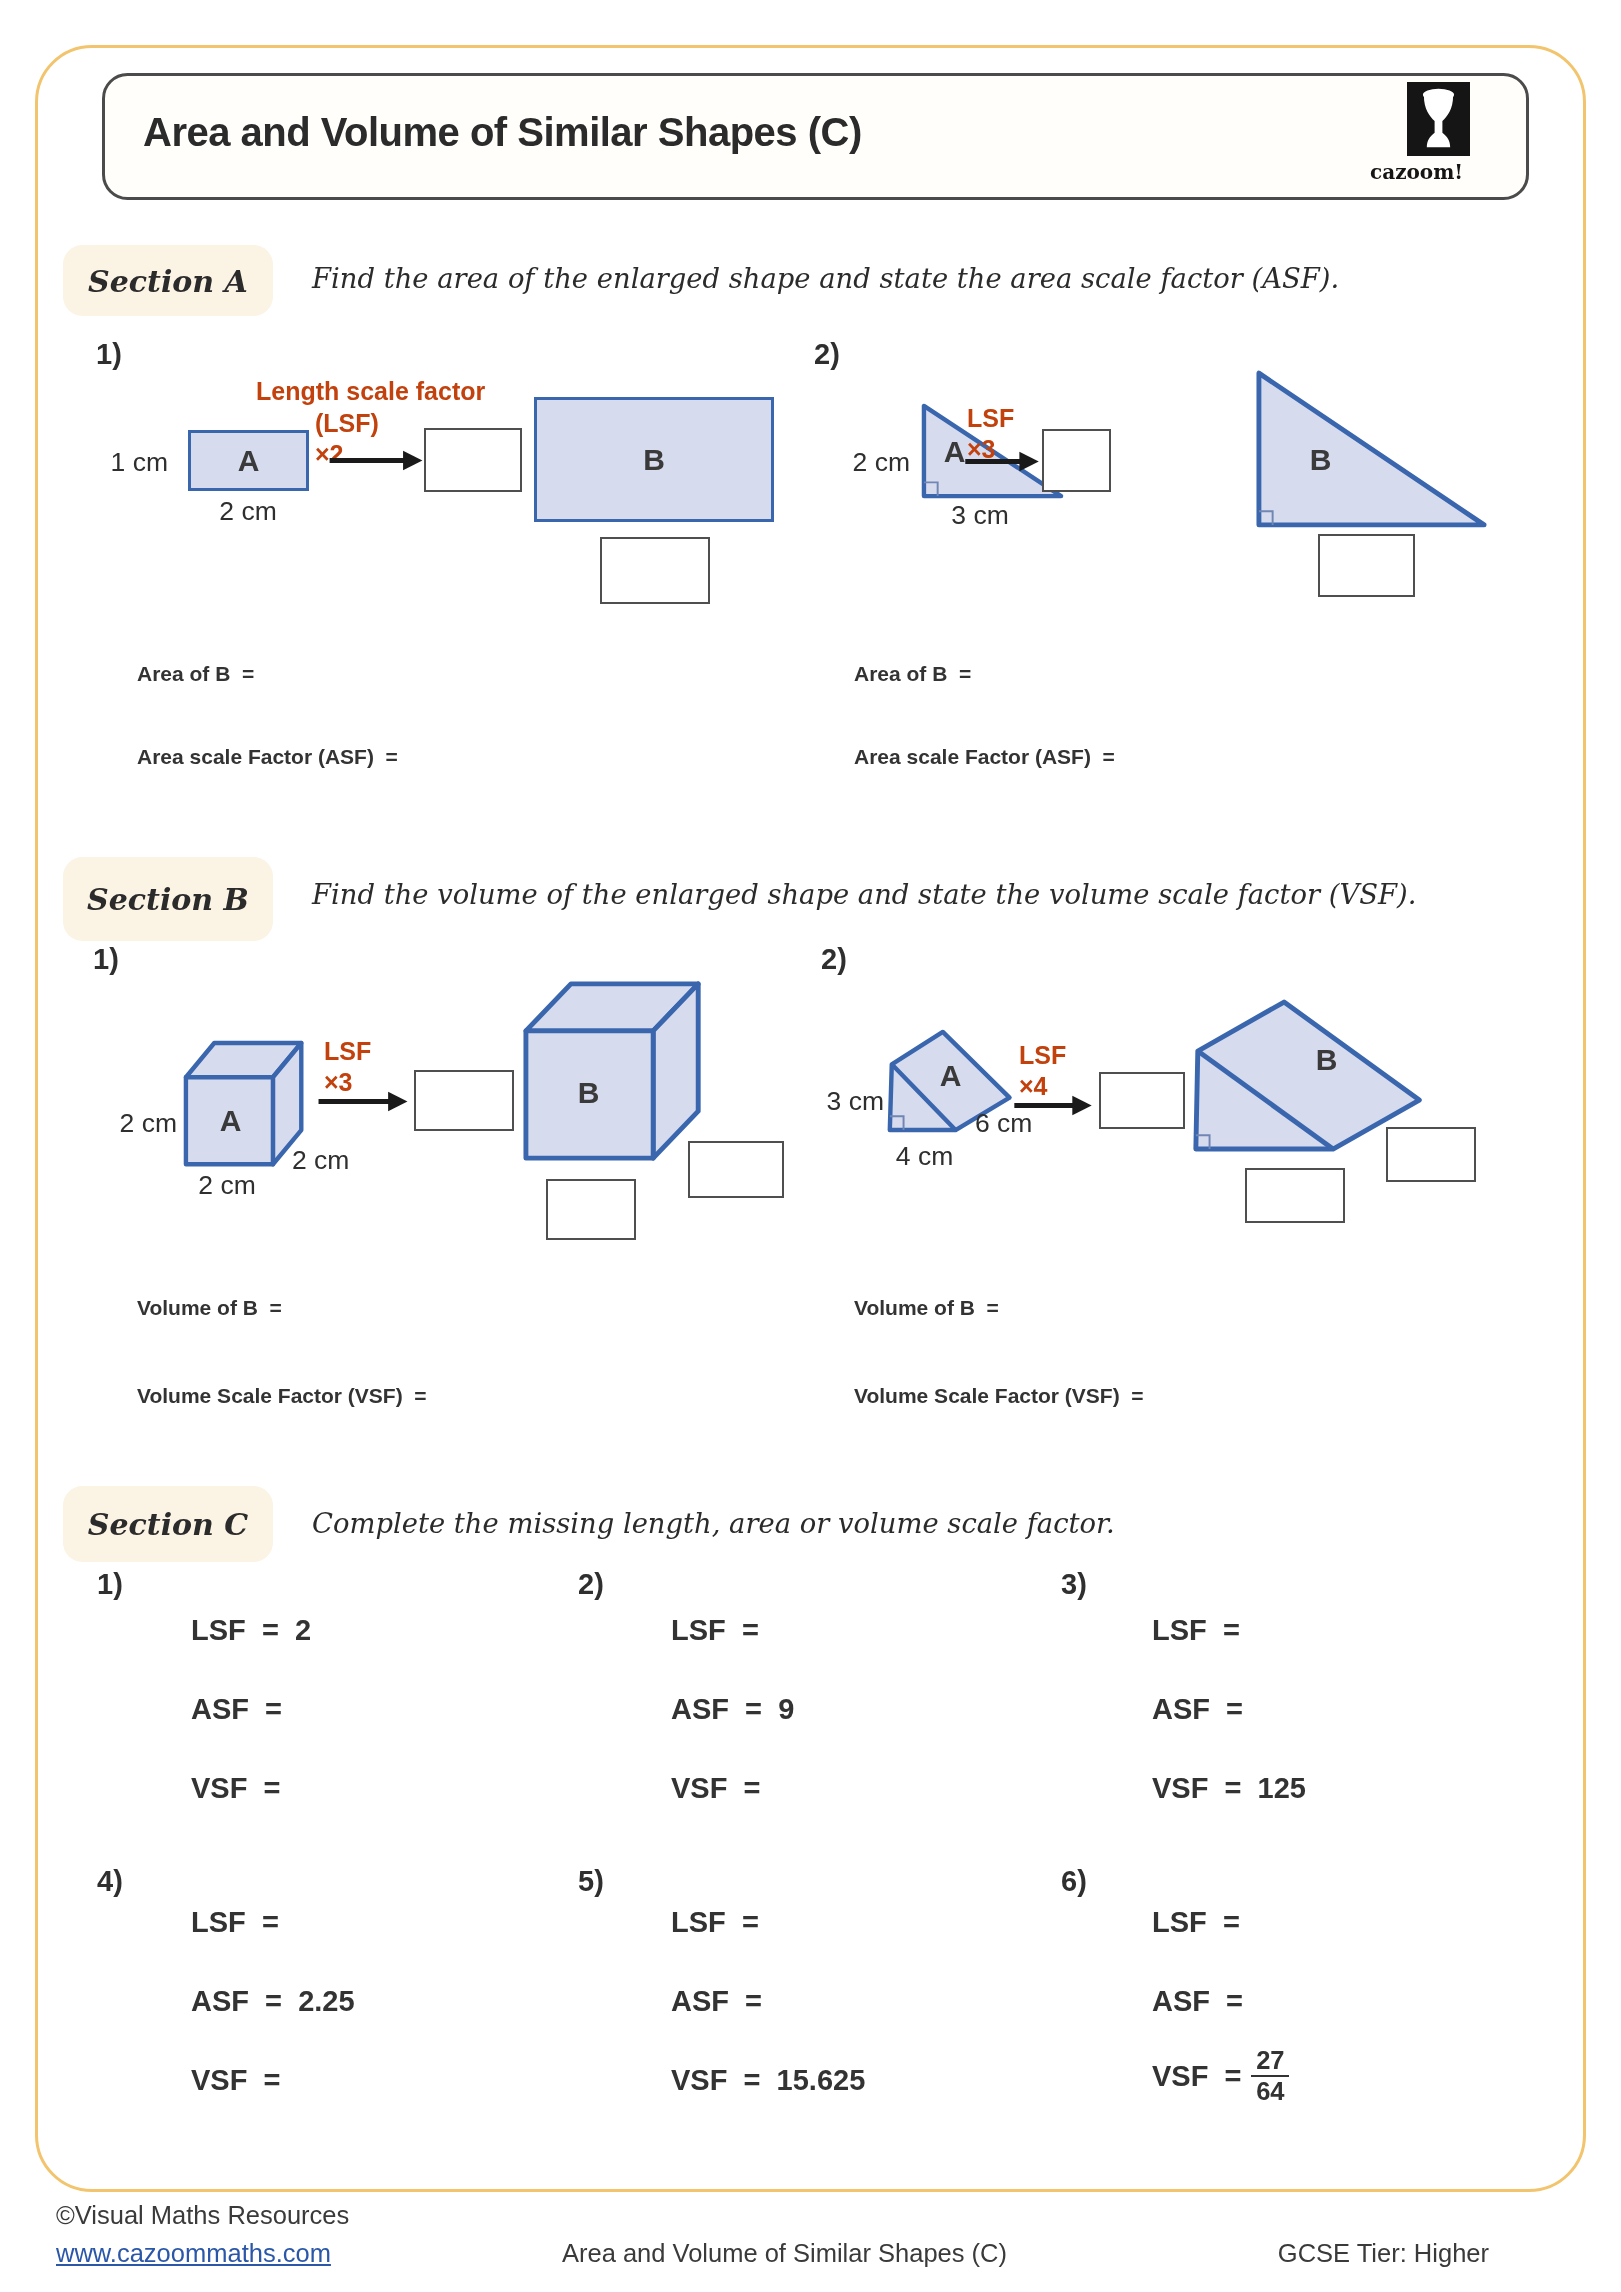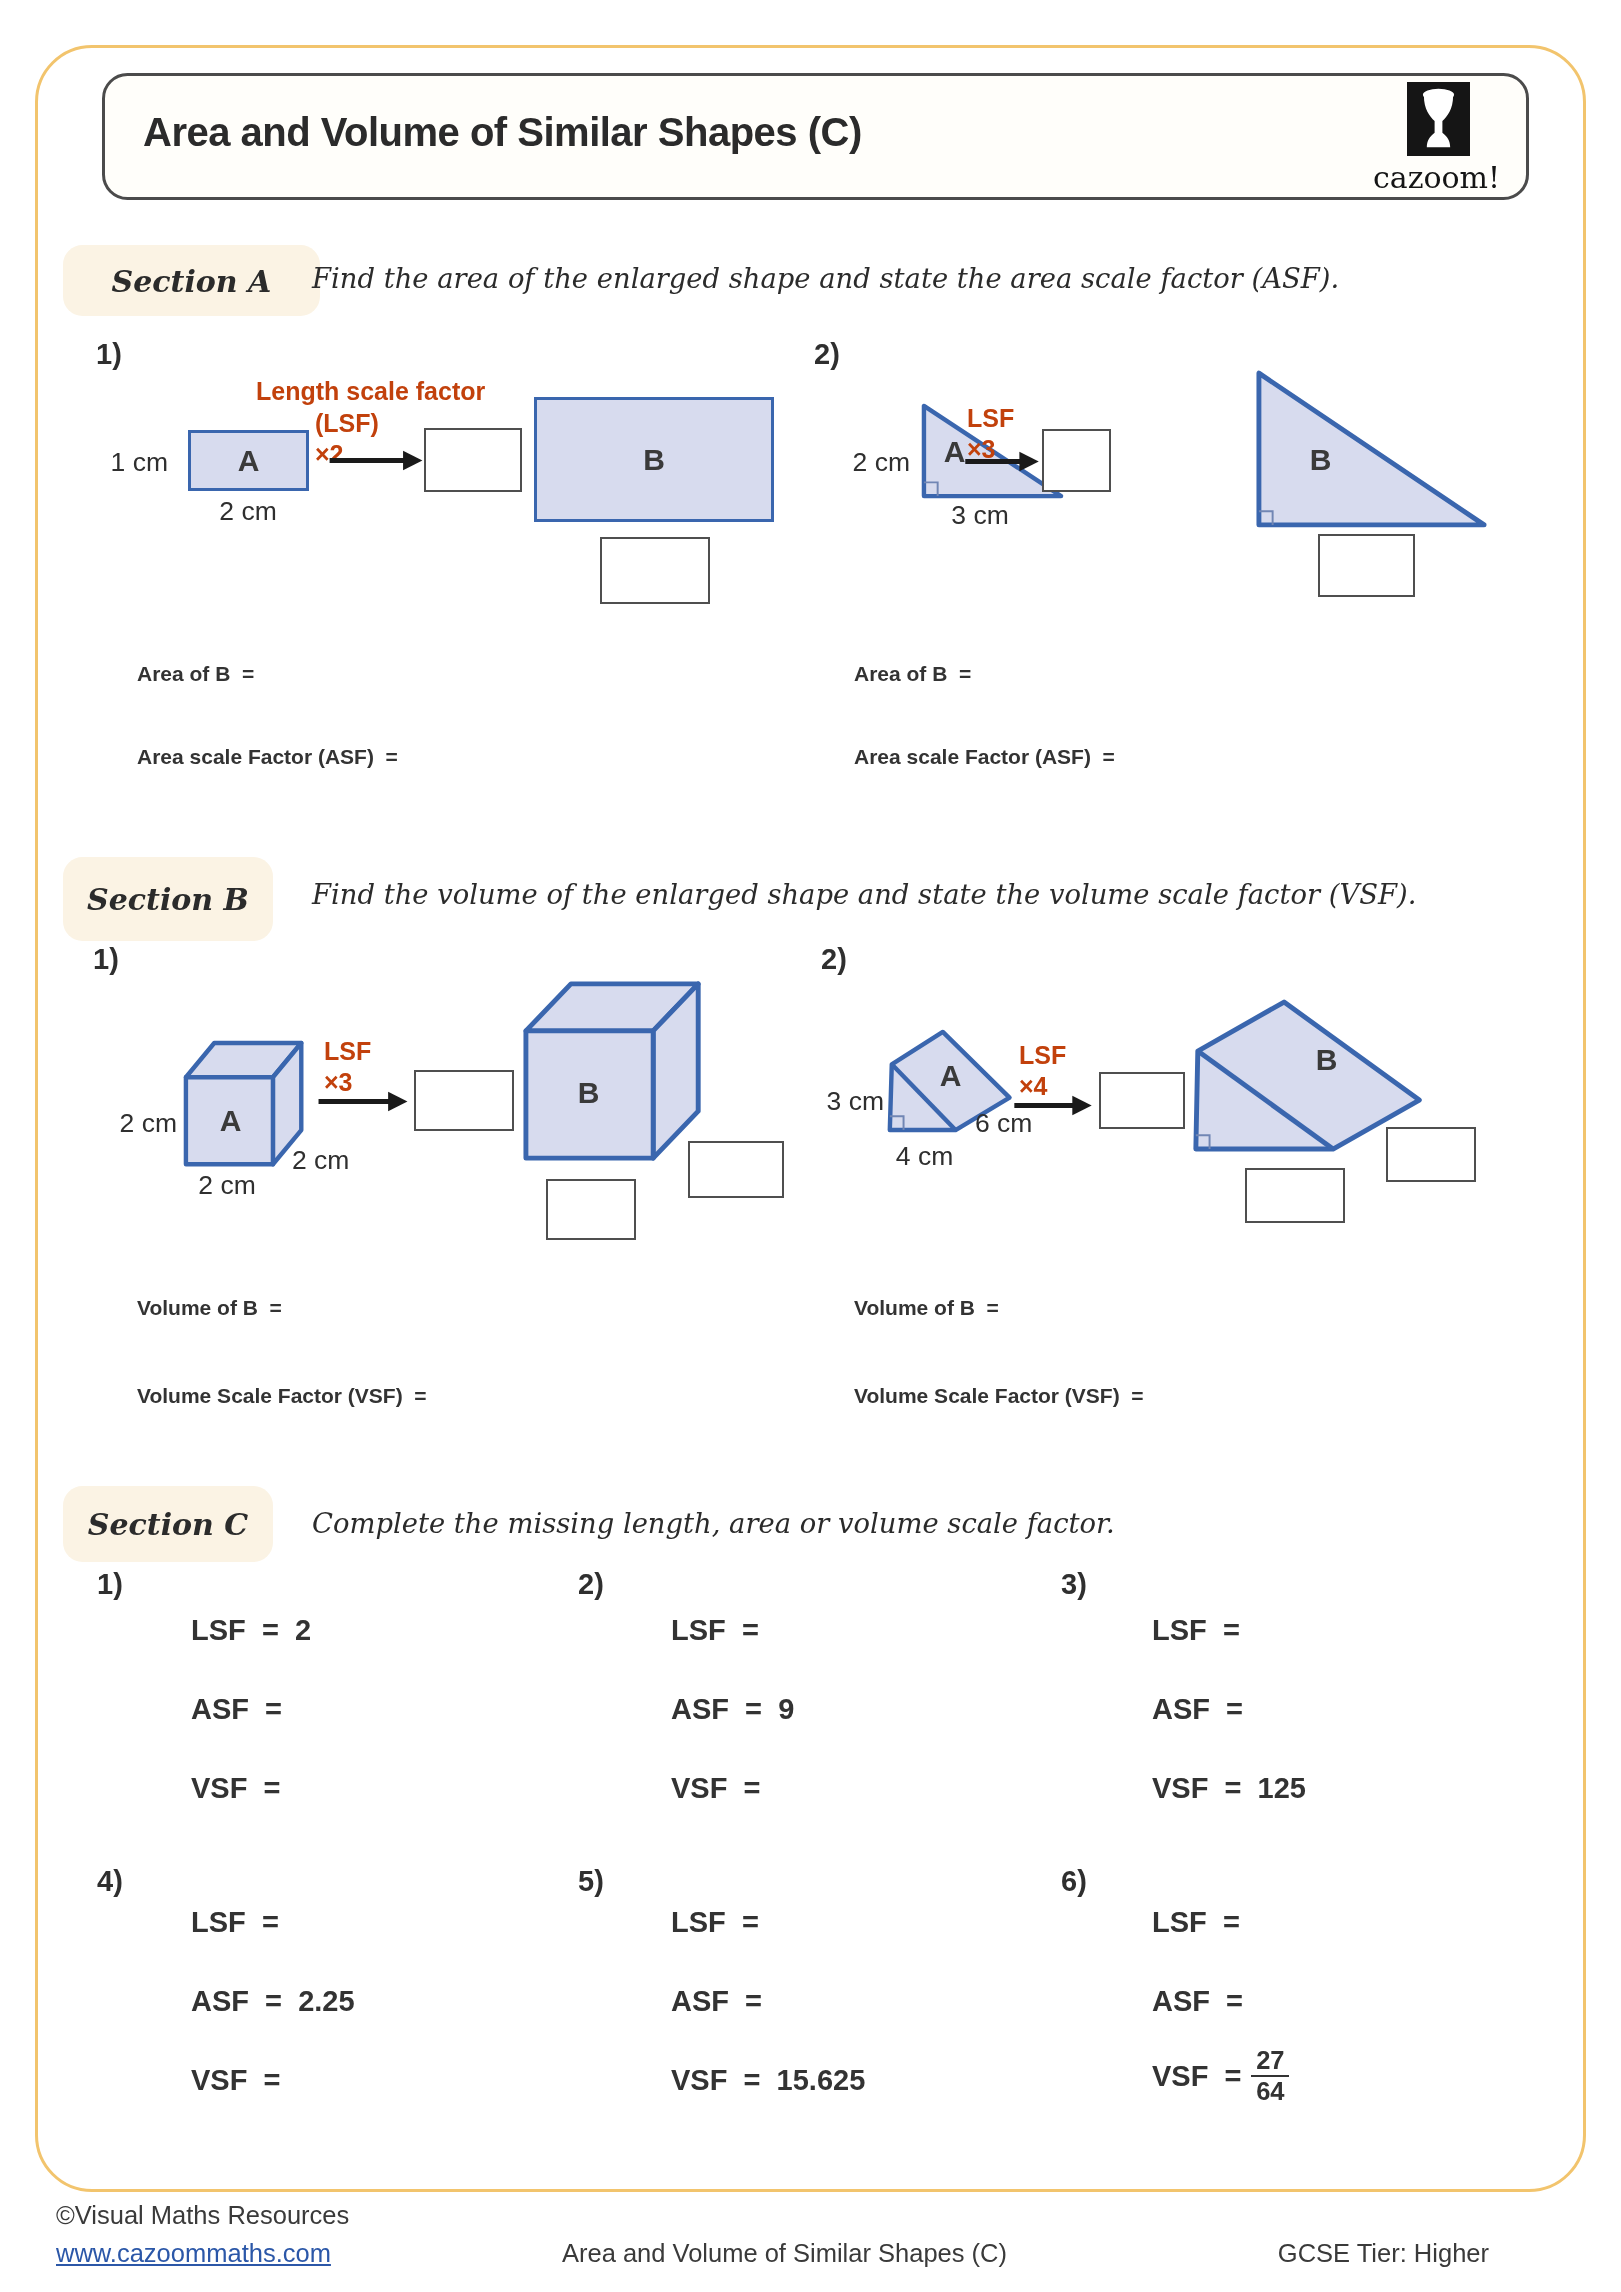--- a/index.html
+++ b/index.html
@@ -4,22 +4,22 @@
 <style>
   html,body{margin:0;padding:0;background:#ffffff;}
   .page{position:relative;width:1621px;height:2293px;background:#ffffff;overflow:hidden;
         font-family:"Liberation Sans","DejaVu Sans",sans-serif;color:#333;}
   .abs{position:absolute;}
   .gold-border{left:35px;top:45px;width:1551px;height:2147px;border:3.9px solid #f2c46d;border-radius:57px;box-sizing:border-box;}
   .header-box{left:102px;top:73px;width:1427px;height:127px;border:3.9px solid #4b4b4b;border-radius:25.5px;
               box-sizing:border-box;background:#fffefa;}
   .title{left:143px;top:110px;font-size:40px;font-weight:700;color:#2b2b2b;letter-spacing:-0.5px;}
   .logo-box{left:1407px;top:82px;width:63px;height:74px;background:#151515;}
-  .logo-text{left:1370px;top:160px;width:133px;text-align:center;font-family:"DejaVu Serif","Liberation Serif",serif;
-             font-weight:400;font-size:30px;color:#151515;}
+  .logo-text{left:1370px;top:160px;width:133px;font-family:"DejaVu Serif","Liberation Serif",serif;
+             font-weight:700;font-size:20px;color:#151515;}
   .capsule{width:210px;background:#fbf3e4;border-radius:19.6px;}
   .capsule span{position:absolute;left:0;top:50%;transform:translateY(-50%);width:100%;text-align:center;
                 font-family:"DejaVu Serif","Liberation Serif",serif;font-style:italic;font-weight:700;
                 font-size:30px;color:#2b2b2b;}
   .instruction{font-family:"DejaVu Serif","Liberation Serif",serif;font-style:italic;font-size:27.4px;color:#2b2b2b;}
   .num{font-size:29px;font-weight:600;color:#2f2f2f;}
   .caption{font-size:25px;font-weight:600;color:#c2410c;text-align:left;}
   .dim{font-size:26.5px;font-weight:500;color:#2f2f2f;white-space:pre;}
   .shape-letter{font-size:30px;font-weight:600;color:#3a3a3a;text-align:center;}
   .rect-shape{box-sizing:border-box;border:3.9px solid #3a66ae;background:#d7dbee;display:flex;align-items:center;justify-content:center;}
@@ -45,21 +45,21 @@
   <div class="abs header-box"></div>
   <div class="abs title">Area and Volume of Similar Shapes (C)</div>
   <div class="abs logo-box">
     <svg width="63" height="74" viewBox="0 0 64 76">
       <ellipse cx="32" cy="13" rx="16" ry="6" fill="#ffffff"></ellipse>
       <path d="M17,14 C17,28 23,35 28,40 L28,52 C23,56 20,60 20,67 L44,67 C44,60 41,56 36,52 L36,40 C41,35 47,28 47,14 Z" fill="#ffffff"></path>
     </svg>
   </div>
   <div class="abs logo-text">cazoom!</div>
 
-  <div class="abs capsule" style="left:63px;top:245px;height:71px;padding-left:47px;">
+  <div class="abs capsule" style="left:63px;top:245px;height:71px;">
     <span>Section A</span>
   </div>
   <div class="abs instruction" style="left:312px;top:263px;">Find the area of the enlarged shape and state the area scale factor (ASF).</div>
 
   <span class="abs num" style="left:96px;top:338px;">1)</span>
   <div class="abs caption" style="left:256px;top:377px;width:235px;">Length scale factor</div>
   <div class="abs caption" style="left:315px;top:409px;width:118px;">(LSF)</div>
   <div class="abs caption" style="left:315px;top:440px;width:118px;">×2</div>
   <div class="abs dim" style="left:86px;top:447px;width:82px;text-align:right;">1 cm</div>
   <div class="abs rect-shape" style="left:188px;top:430px;width:121px;height:61px;">

